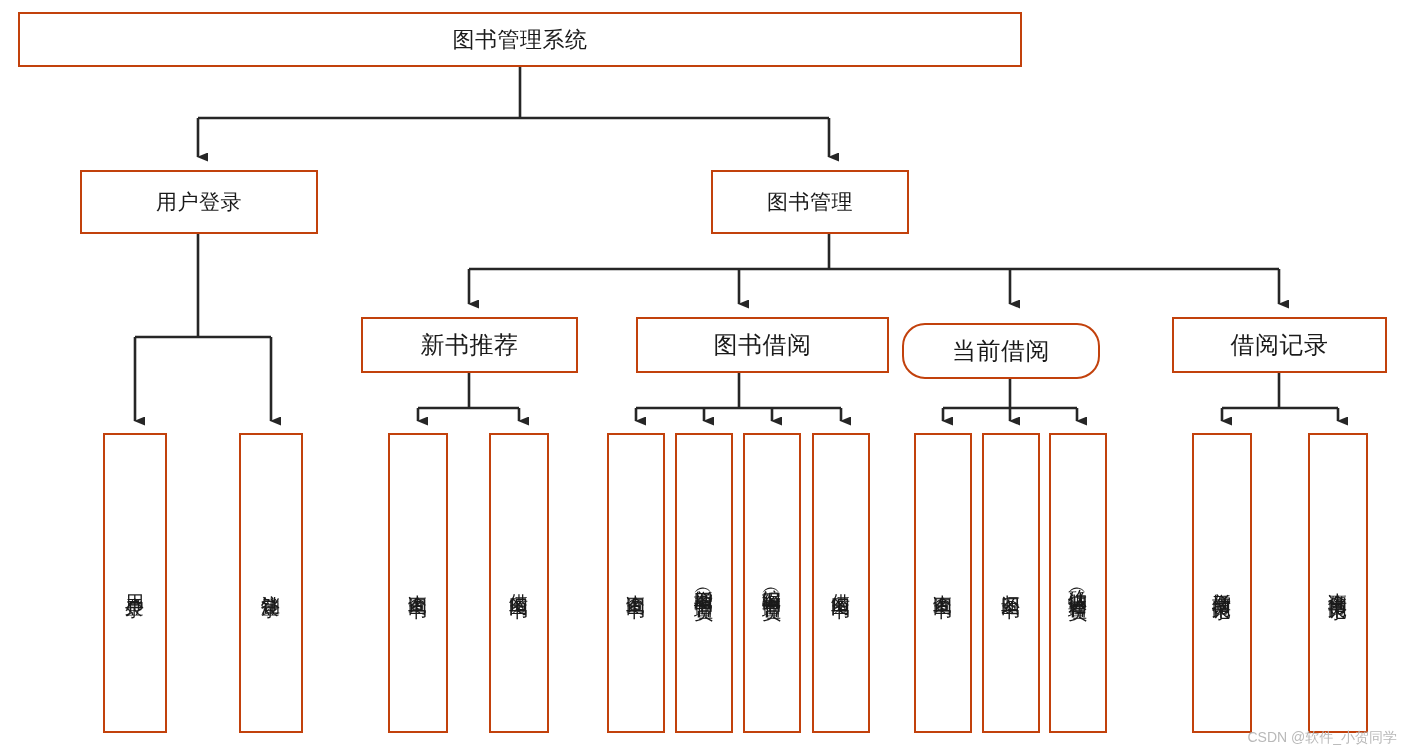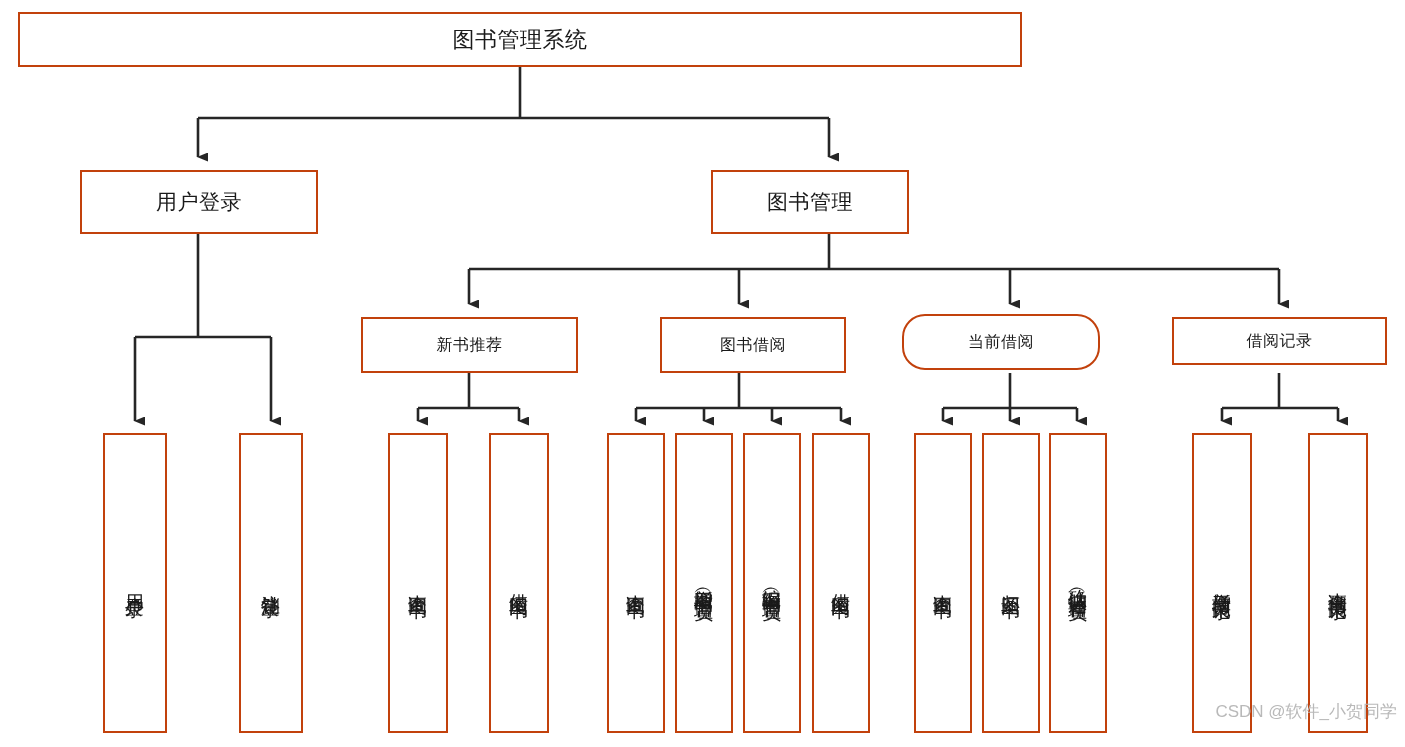--- a/index.html
+++ b/index.html
@@ -48,28 +48,28 @@
     writing-mode: horizontal-tb;
   }
   .node-box.vertical .node-label {
     writing-mode: vertical-rl;
     text-orientation: upright;
     letter-spacing: 2px;
     line-height: 1.0;
   }
   .level-root .node-label { font-size: 22px; }
   .level-1 .node-label   { font-size: 21px; }
-  .level-2 .node-label   { font-size: 16px; }
+  .level-2 .node-label   { font-size: 24px; }
   .level-3 .node-label   { font-size: 19px; }
 
   #watermark {
     position: absolute;
     right: 8px;
-    bottom: 24px;
-    font-size: 17px;
+    bottom: 0;
+    font-size: 14px;
     color: #b9b9b9;
     font-family: "Liberation Sans", "DejaVu Sans", sans-serif;
     white-space: nowrap;
     pointer-events: none;
     user-select: none;
   }
 </style>
 </head>
 <body>
 
@@ -135,29 +135,29 @@
   </div>
 
   <div class="node-box horizontal level-1" style="left:711px; top:170px; width:198px; height:64px;">
     <span class="node-label">图书管理</span>
   </div>
 
   <div class="node-box horizontal level-2" style="left:361px; top:317px; width:217px; height:56px;">
     <span class="node-label">新书推荐</span>
   </div>
 
-  <div class="node-box horizontal level-2" style="left:660px; top:317px; width:186px; height:56px;justify-content:center;">
+  <div class="node-box horizontal level-2" style="left:636px; top:317px; width:253px; height:56px;justify-content:center;">
     <span class="node-label">图书借阅</span>
   </div>
 
-  <div class="node-box horizontal level-2" style="left:902px; top:314px; width:198px; height:56px;border-radius:23px;">
+  <div class="node-box horizontal level-2" style="left:902px; top:323px; width:198px; height:56px;border-radius:23px;">
     <span class="node-label">当前借阅</span>
   </div>
 
-  <div class="node-box horizontal level-2" style="left:1172px; top:317px; width:215px; height:48px;">
+  <div class="node-box horizontal level-2" style="left:1172px; top:317px; width:215px; height:56px;">
     <span class="node-label">借阅记录</span>
   </div>
 
   <div class="node-box vertical level-3" style="left:103px; top:433px; width:64px; height:300px;">
     <span class="node-label">用户登录</span>
   </div>
 
   <div class="node-box vertical level-3" style="left:239px; top:433px; width:64px; height:300px;">
     <span class="node-label">注销登录</span>
   </div>

